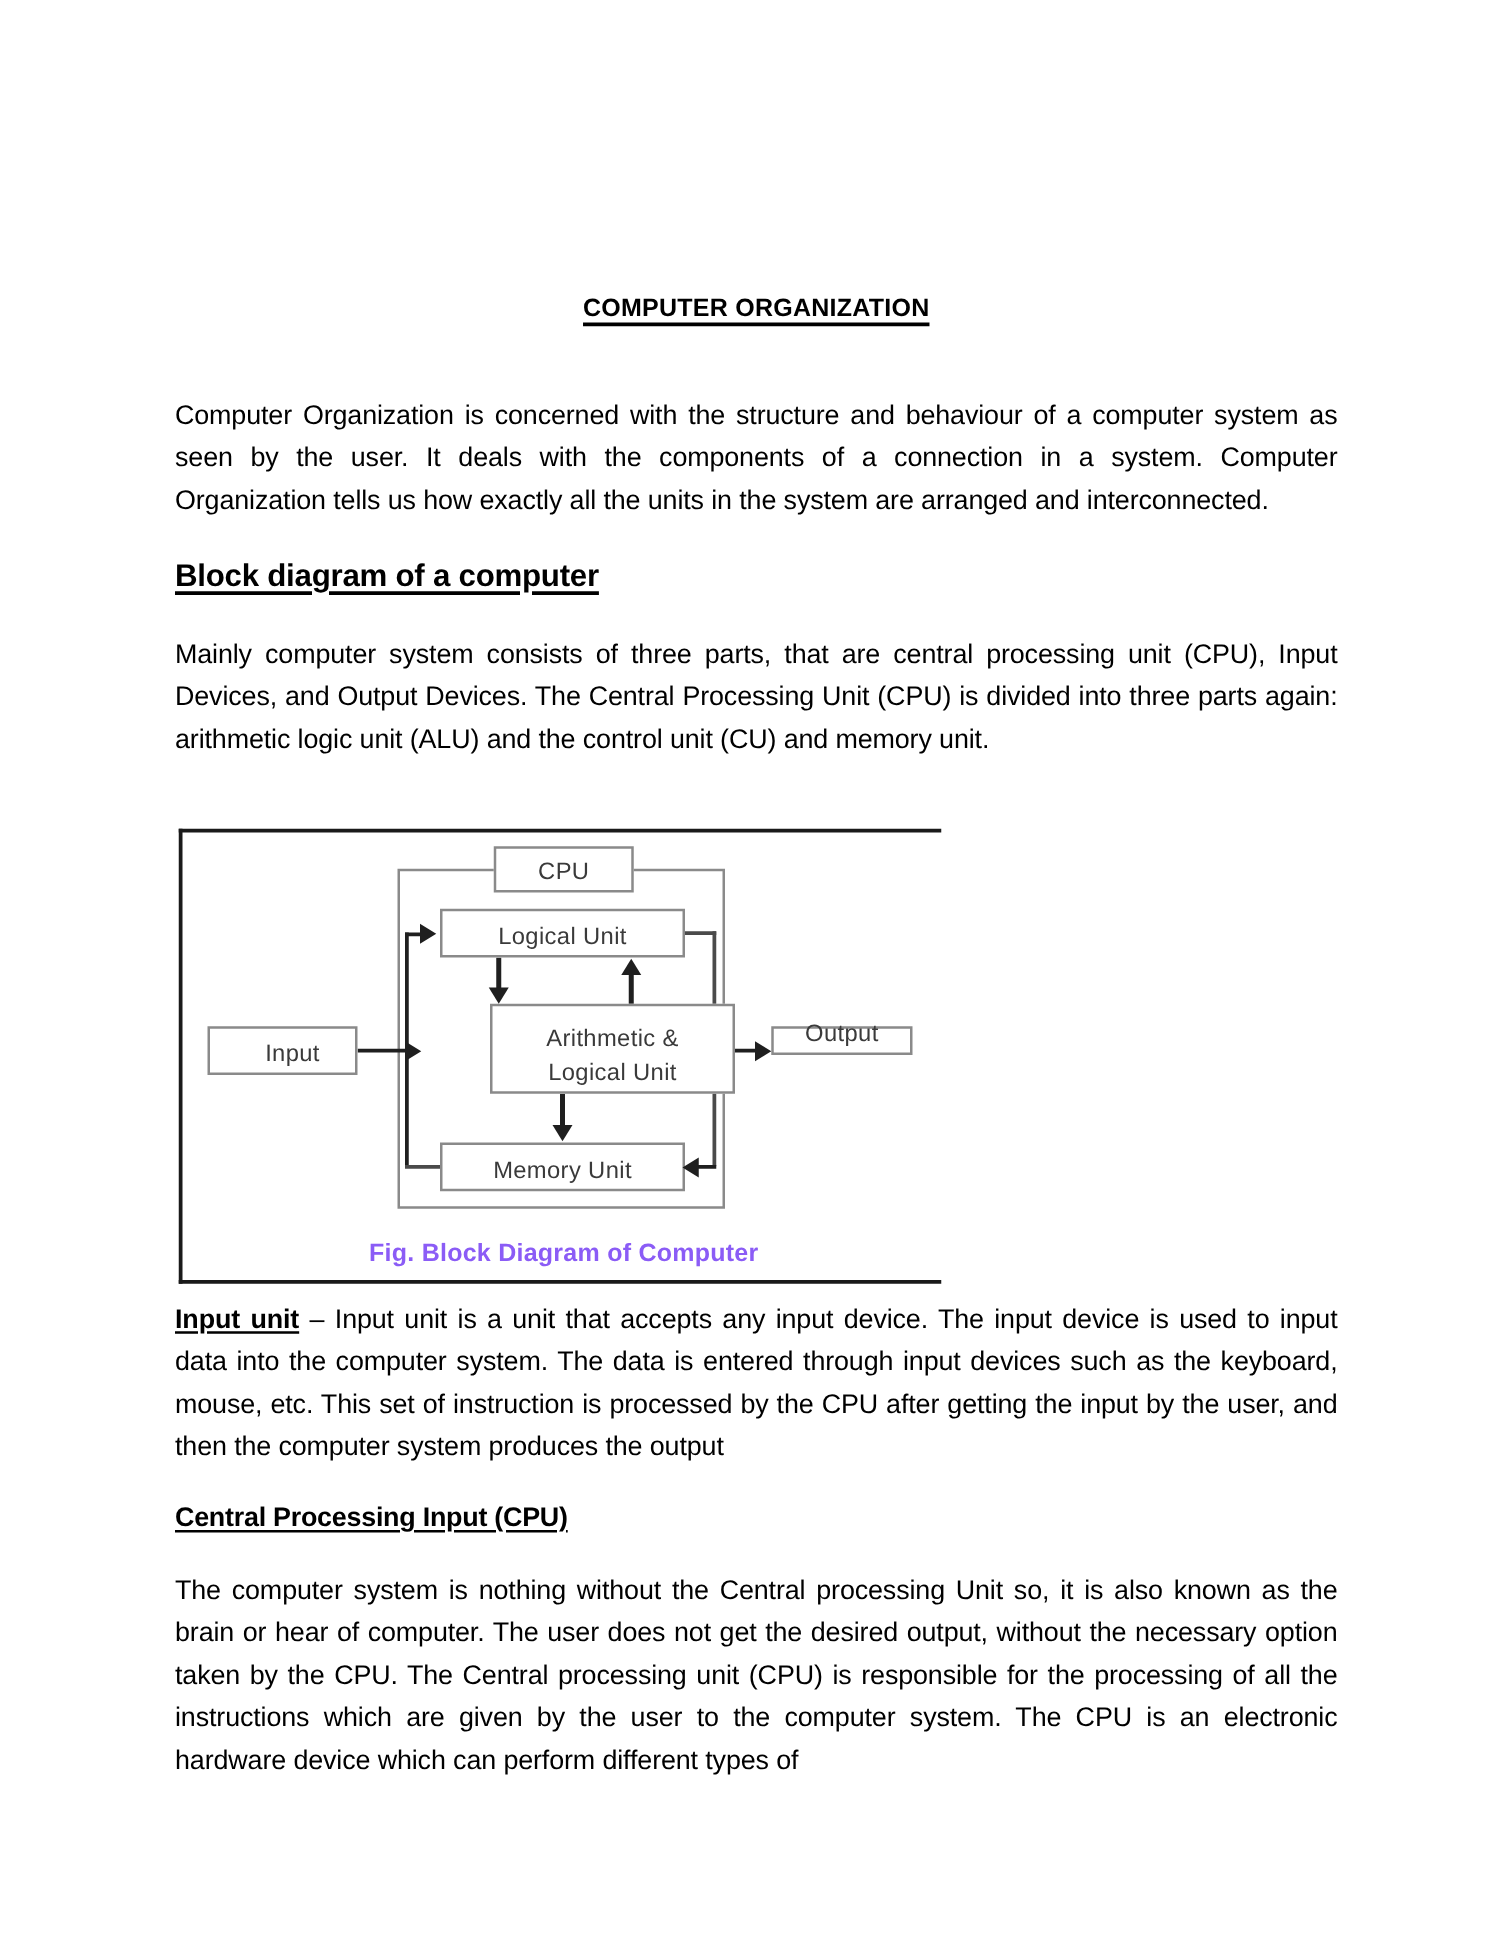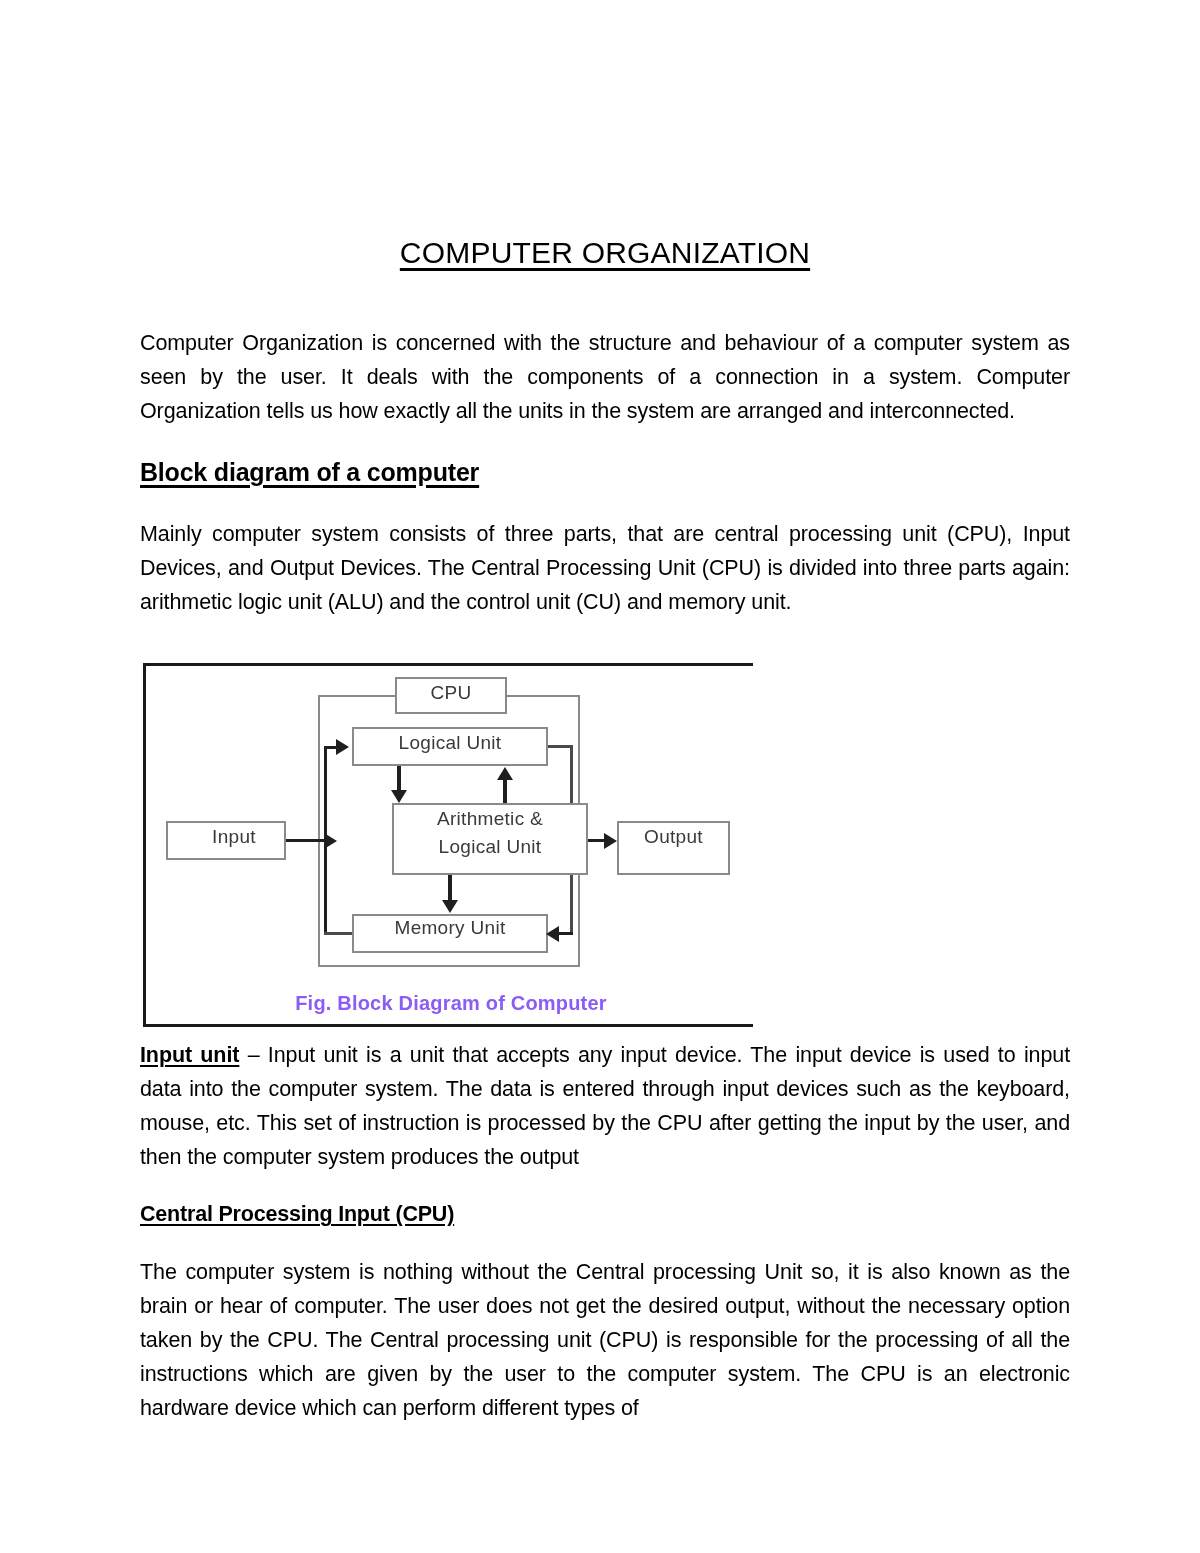--- a/index.html
+++ b/index.html
@@ -23,22 +23,22 @@
   }
 
   .content {
     position: absolute;
     left: 140px;
     top: 236px;
     width: 930px;
   }
 
   h1.doc-title {
-    font-size: 30px;
-    font-weight: normal;
+    font-size: 20px;
+    font-weight: bold;
     text-align: center;
     margin: 0;
     letter-spacing: 0.2px;
     text-decoration: underline;
     text-underline-offset: 5px;
     text-decoration-thickness: 3px;
     font-family: "Liberation Sans", sans-serif;
   }
 
   p.body-text {
@@ -101,21 +101,21 @@
     width: 610px;
     height: 364px;
   }
 
   .dbox {
     position: absolute;
     border: 2px solid #8a8a8a;
     background: #ffffff;
     display: flex;
     align-items: center;
-    justify-content: flex-start;
+    justify-content: flex-end;
     flex-direction: column;
     font-family: "Liberation Sans", sans-serif;
     color: #3a3a3a;
     font-size: 19px;
     letter-spacing: 0.3px;
     line-height: 1.45;
     z-index: 5;
   }
 
   .cpu-container {
@@ -207,21 +207,21 @@
       </div>
 
       <div class="dbox" style="left:206px; top:248px; width:196px; height:39px; overflow:hidden;">
         <span style="display:block; margin-top:-2px;">Memory Unit</span>
       </div>
 
       <div class="dbox" style="left:20px; top:155px; width:120px; height:39px;padding-left:16px;">
         <span>Input</span>
       </div>
 
-      <div class="dbox" style="left:471px; top:155px; width:113px; height:54px;">
+      <div class="dbox" style="left:471px; top:155px; width:113px; height:23px;">
         <span>Output</span>
       </div>
 
       <div class="conn conn-h" style="left:140px; top:173px; width:40px;"></div>
       <div class="arrow arrow-right" style="left:178px; top:167px;"></div>
 
       <div class="conn conn-v" style="left:178px; top:80px; height:188px;"></div>
 
       <div class="conn conn-h" style="left:178px; top:80px; width:14px;"></div>
       <div class="arrow arrow-right" style="left:190px; top:73px;"></div>

